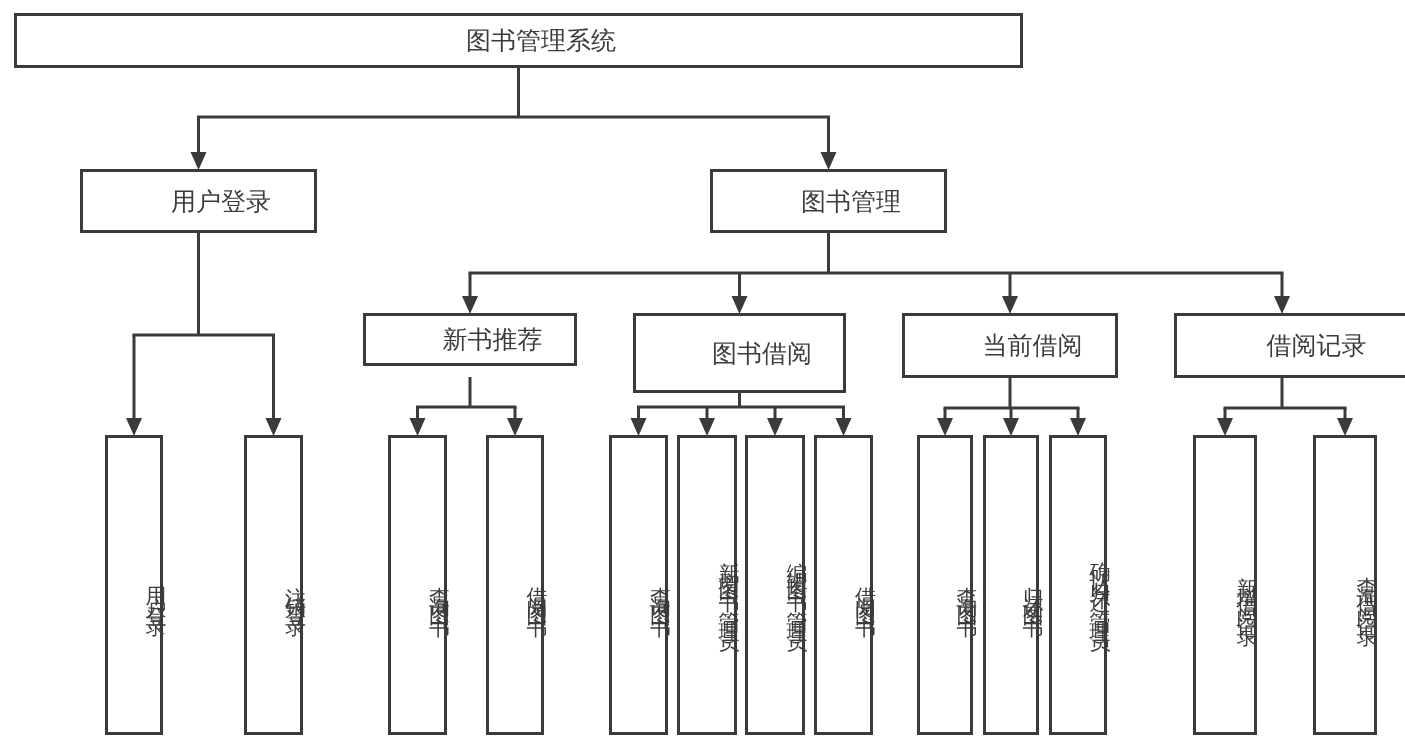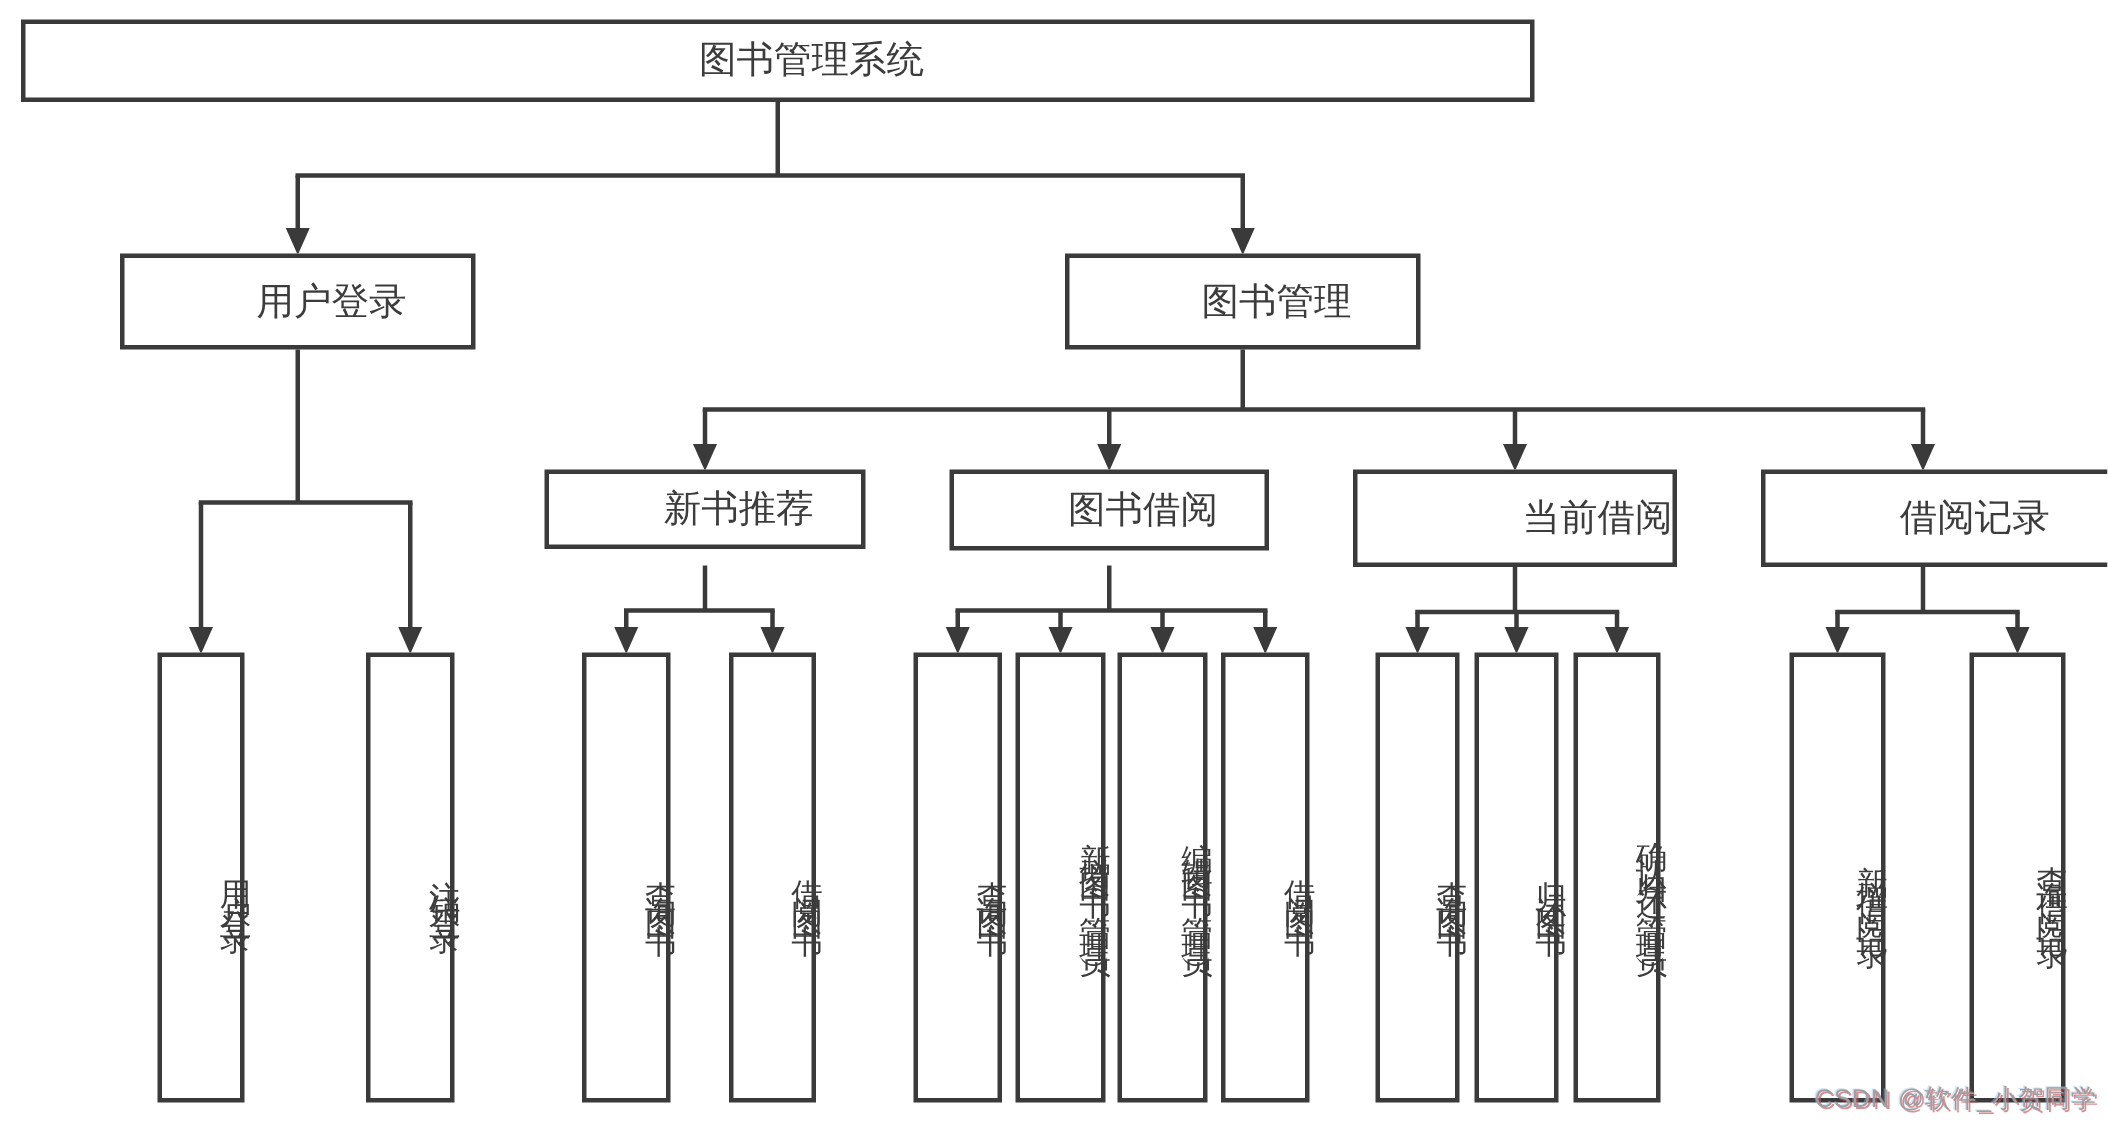--- a/index.html
+++ b/index.html
@@ -121,24 +121,24 @@
       </div>
       <div class="node vertical" style="left: 105px; top: 435px; width: 58px; height: 300px;">
         <span class="node-label">用户登录</span>
       </div>
       <div class="node vertical" style="left: 244px; top: 435px; width: 59px; height: 300px;">
         <span class="node-label">注销登录</span>
       </div>
       <div class="node" style="left: 363px; top: 313px; width: 214px; height: 53px;">
         <span class="node-label">新书推荐</span>
       </div>
-      <div class="node" style="left: 633px; top: 313px; width: 213px; height: 54px;">
+      <div class="node" style="left: 633px; top: 313px; width: 213px; height: 80px;">
         <span class="node-label">图书借阅</span>
       </div>
-      <div class="node" style="left: 902px; top: 313px; width: 216px; height: 65px; justify-content: flex-end;">
+      <div class="node" style="left: 902px; top: 313px; width: 216px; height: 65px;">
         <span class="node-label">当前借阅</span>
       </div>
       <div class="node" style="left: 1174px; top: 313px; width: 240px; height: 65px;">
         <span class="node-label">借阅记录</span>
       </div>
       <div class="node vertical" style="left: 388px; top: 435px; width: 59px; height: 300px;">
         <span class="node-label">查询图书</span>
       </div>
       <div class="node vertical" style="left: 486px; top: 435px; width: 58px; height: 300px;">
         <span class="node-label">借阅图书</span>
@@ -164,14 +164,13 @@
       <div class="node vertical" style="left: 1049px; top: 435px; width: 58px; height: 300px;">
         <span class="node-label">确认归还（管理员）</span>
       </div>
       <div class="node vertical" style="left: 1193px; top: 435px; width: 64px; height: 300px;">
         <span class="node-label">新增借阅记录</span>
       </div>
       <div class="node vertical" style="left: 1313px; top: 435px; width: 64px; height: 300px;">
         <span class="node-label">查询借阅记录</span>
       </div>
     </div>
-  <div class="watermark">CSDN @软件_小贺同学</div>
 </div>
 
 </body></html>

